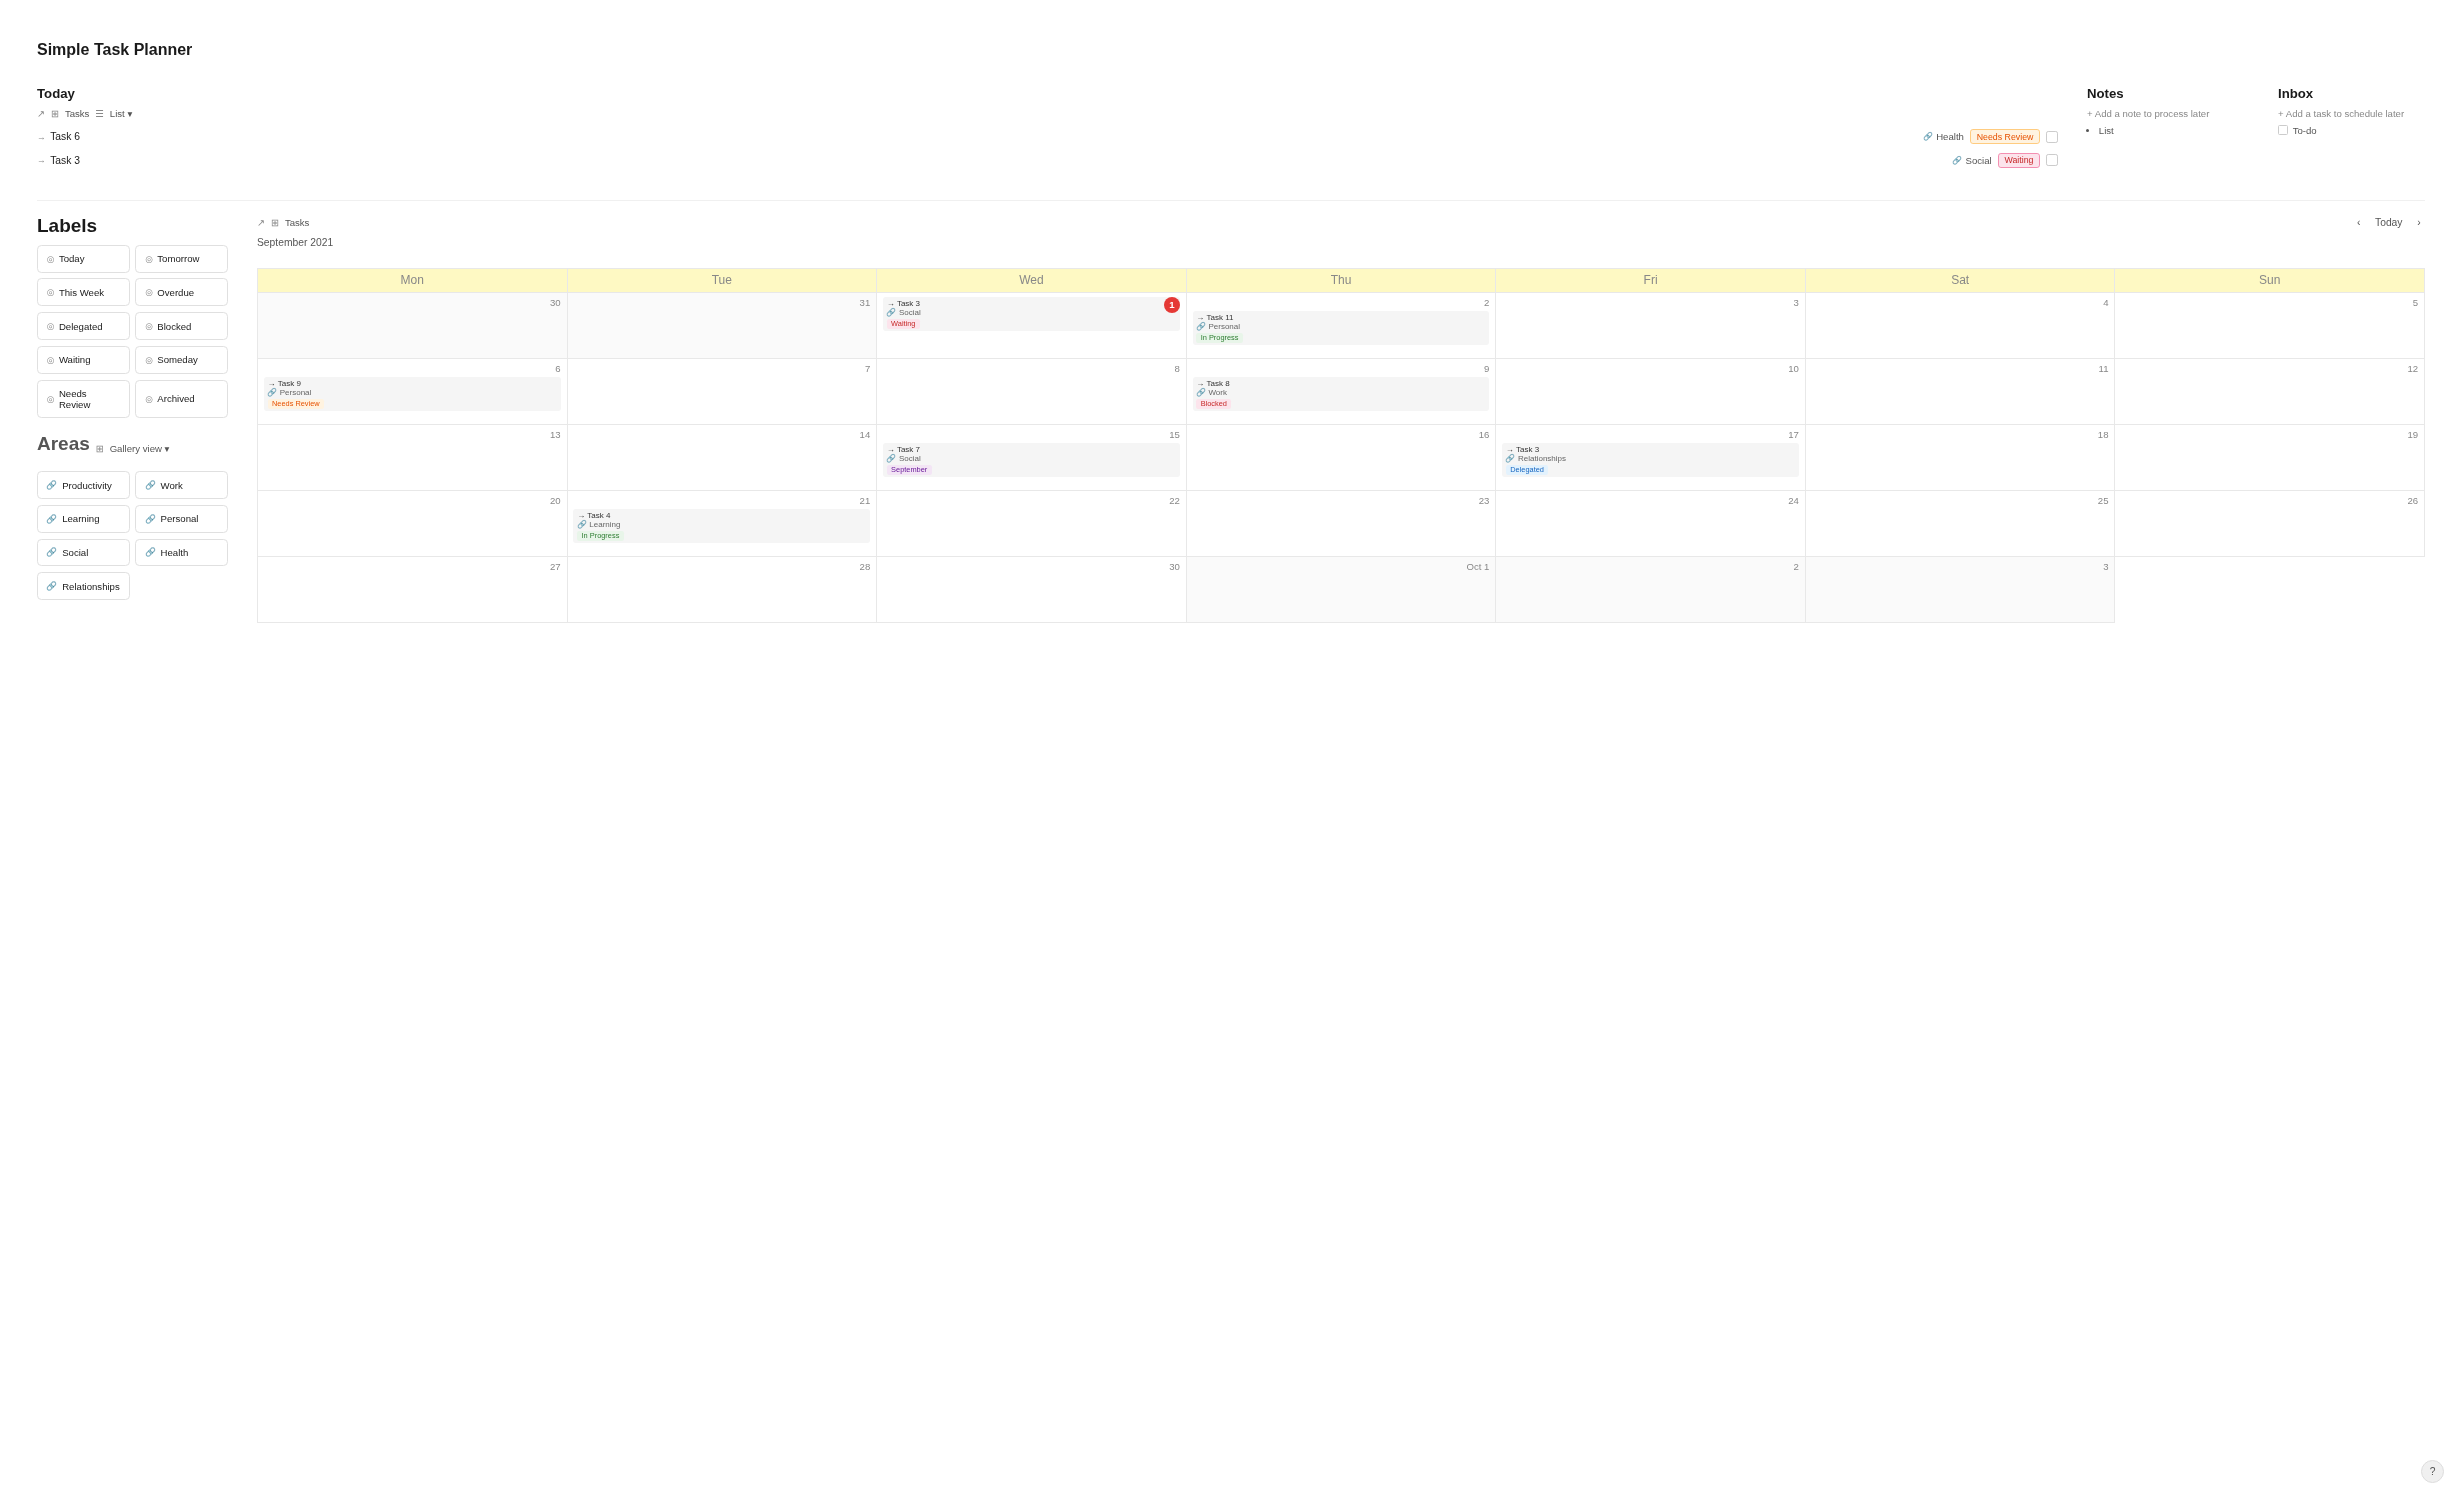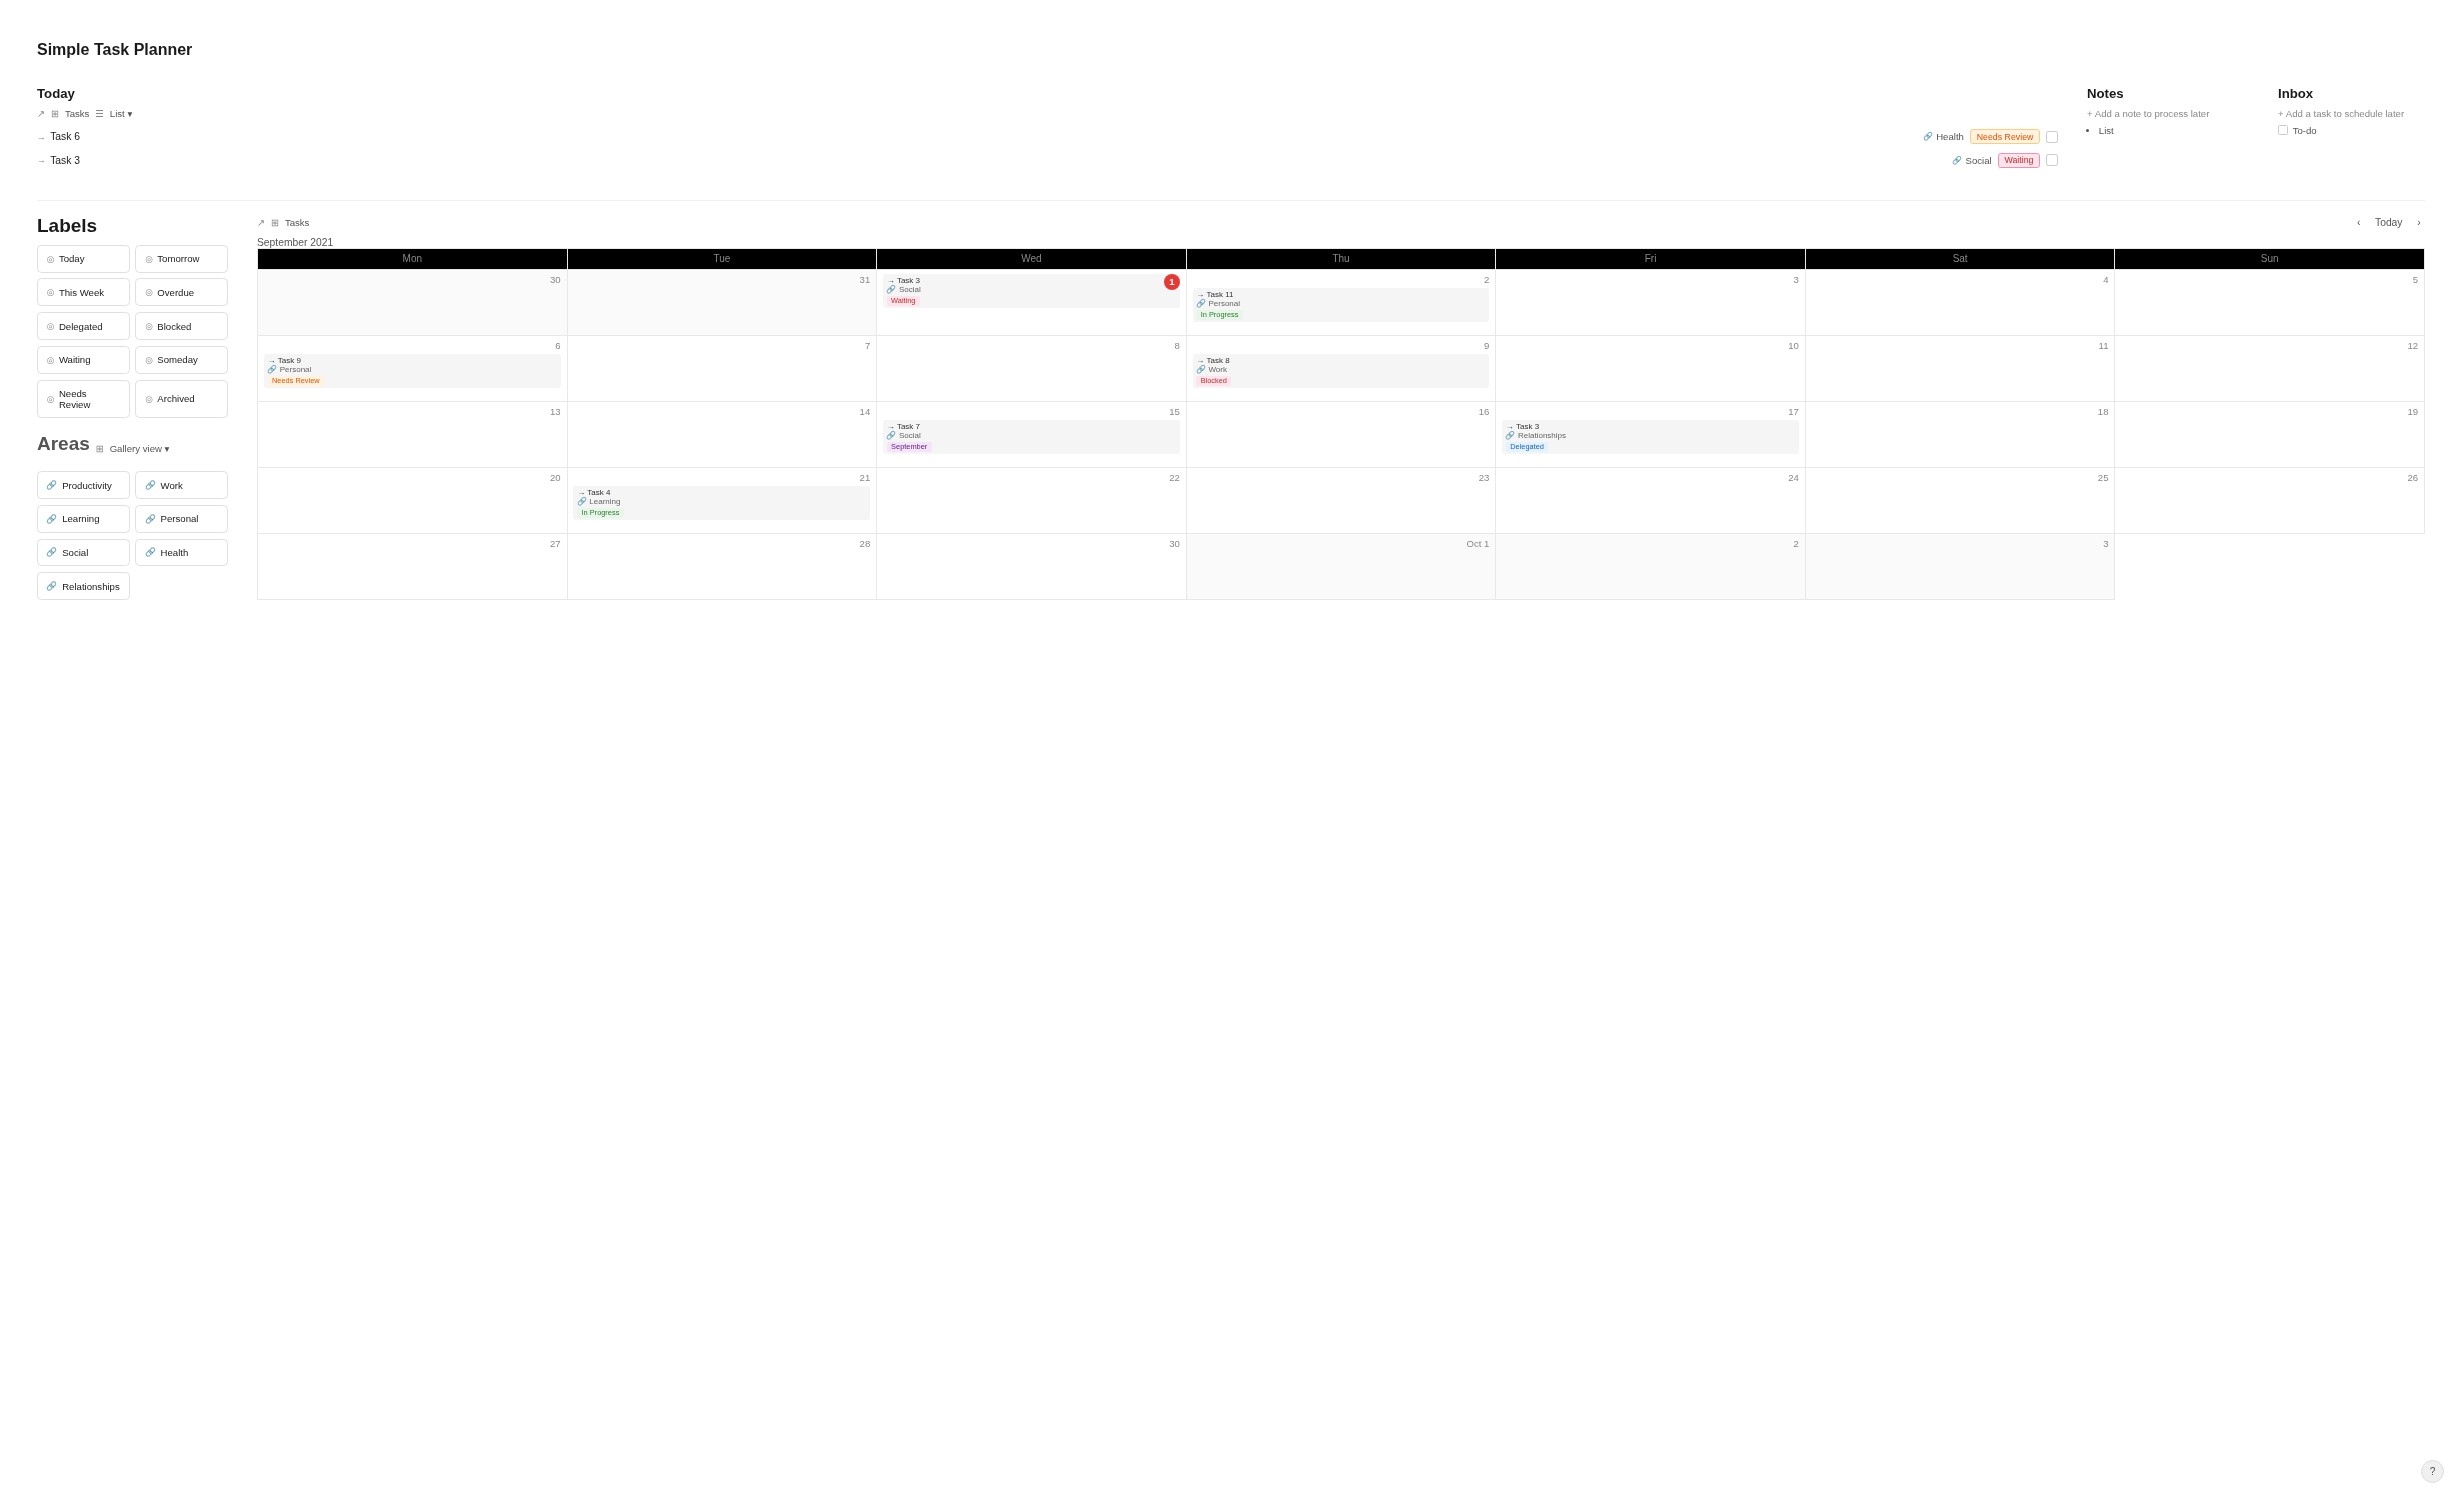--- a/index.html
+++ b/index.html
@@ -102,32 +102,32 @@
     }
     .cal-toolbar { display: flex; align-items: center; gap: 5.9px; font-size: 9.6px; color: #555; }
     .cal-nav { display: flex; align-items: center; gap: 5.9px; }
     .cal-nav button {
       background: none; border: none; cursor: pointer; color: #555; font-size: 10.3px; padding: 1.5px 4.4px;
     }
     .cal-today-btn {
       background: none; border: 0.7px solid #ddd; border-radius: 2.9px;
       padding: 2.2px 7.4px; font-size: 9.6px; cursor: pointer; color: #333;
     }
-    .cal-title { font-size: 10.3px; color: #555; margin-bottom: 0; }
+    .cal-title { font-size: 10.3px; color: #555; margin-bottom: 20px; }
     .cal-grid {
       display: grid;
       grid-template-columns: repeat(7, 1fr);
       border-left: 0.7px solid #e8e8e8;
       border-top: 0.7px solid #e8e8e8;
     }
     .cal-day-header {
       border-right: 0.7px solid #e8e8e8;
       border-bottom: 0.7px solid #e8e8e8;
-      padding: 4.4px 5.9px; font-size: 10px; color: #888; text-align: center;
-      background: #000000;
+      padding: 4.4px 5.9px; font-size: 12px; color: #888; text-align: center;
+      background: #fef9c3;
     }
     .cal-cell {
       border-right: 0.7px solid #e8e8e8;
       border-bottom: 0.7px solid #e8e8e8;
       padding: 4.4px 5.9px; min-height: 66px; vertical-align: top;
       background: #fff; position: relative;
     }
     .cal-cell.other-month { background: #fafafa; }
     .cal-date {
       font-size: 9.6px; color: #888; margin-bottom: 2.9px; text-align: right;

